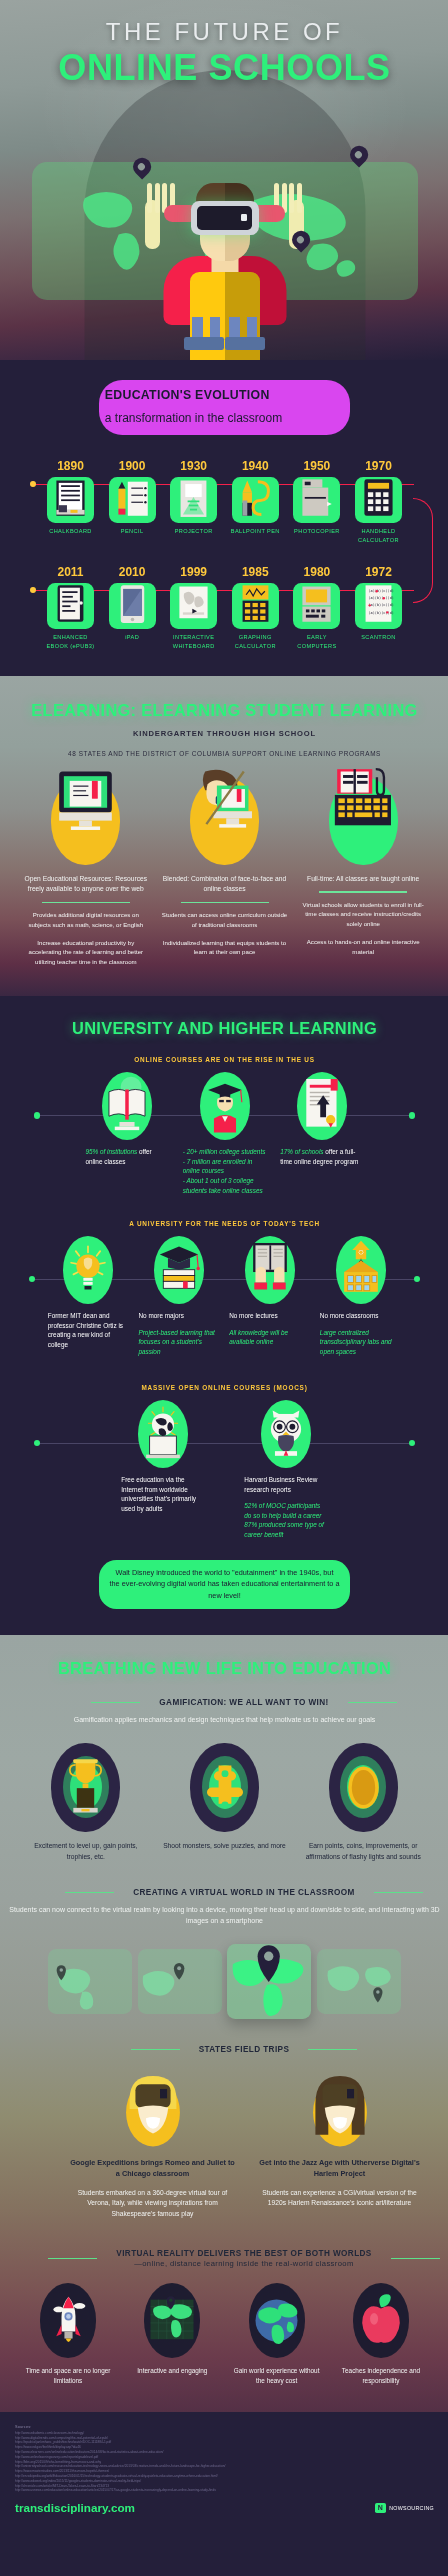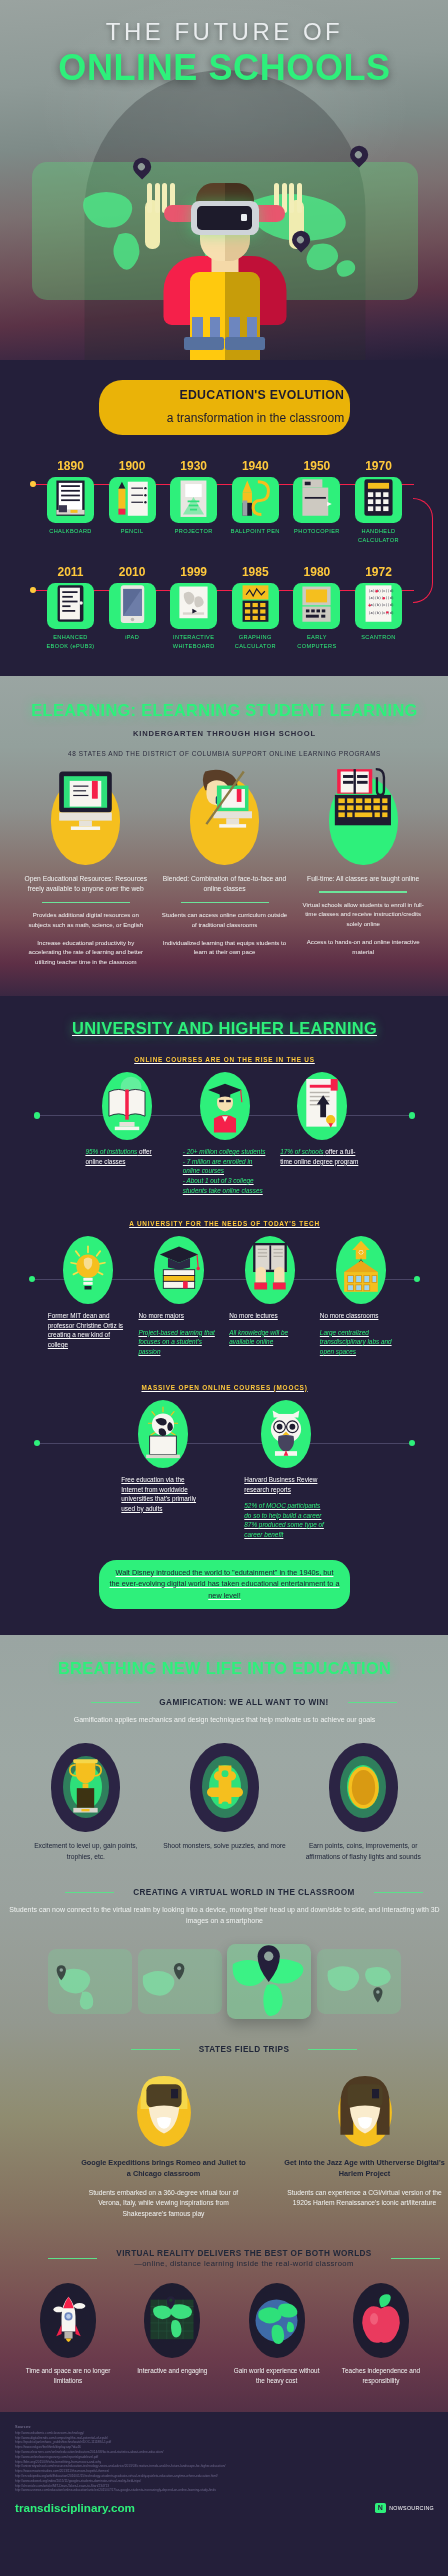--- a/index.html
+++ b/index.html
@@ -54,22 +54,22 @@
   .skirt .rt{position:absolute;right:0;bottom:0;width:61px;height:69px;background:#c01038;border-radius:0 35px 8.2px 0;}
   .legs{position:absolute;bottom:10.5px;left:50%;transform:translateX(-50%);width:86px;height:33px;z-index:6;}
   .legs .lg{position:absolute;bottom:10.5px;width:10.5px;height:22px;background:#6d86bf;}
   .shoe{position:absolute;bottom:0;width:40px;height:13px;background:#56719f;border-radius:2.3px;}
   .pin{position:absolute;width:17.5px;height:24.5px;z-index:7;}
   .pin .p{width:17.5px;height:17.5px;border-radius:50% 50% 50% 0;transform:rotate(-45deg);background:#2b2140;}
   .pin .p:after{content:"";position:absolute;left:5.3px;top:5.3px;width:7px;height:7px;border-radius:50%;background:#8e9a97;}
 
   
   .sec-dark { background:#241f3a; padding:20px 0 26px; position:relative; }
-  .pill { display:block; width:251px; margin:0 auto 24.5px; background:#eab308; color:#1c1a30;
-    border-radius:23.4px; padding:8.2px 5.8px 9.4px; text-align:right; }
+  .pill { display:block; width:251px; margin:0 auto 24.5px; background:#d946ef; color:#1c1a30;
+    border-radius:23.4px; padding:8.2px 5.8px 9.4px; text-align:left; }
   .pill h2 { font-size:12.3px; font-weight:bold; letter-spacing:0.3px; }
   .pill p { font-size:12px; margin-top:9px; }
   .tl-row { display:flex; justify-content:center; gap:7.6px; position:relative; padding:0 21px; }
   .tl-item { width:54px; text-align:center; }
   .tl-year { color:#ffc93c; font-weight:bold; font-size:12px; margin-bottom:3.5px; }
   .tl-card { width:47px; height:46px; margin:0 auto; background:#2ef07b; border-radius:8.2px;
     position:relative; overflow:hidden; }
   .tl-label { margin-top:4.7px; font-size:5.6px; color:#2ef07b; letter-spacing:0.4px; line-height:1.5; }
   .tl-rail { position:absolute; left:35px; right:35px; top:24.5px; height:1.2px; background:#f5204a; z-index:0; }
   .tl-dot { position:absolute; width:5.8px; height:5.8px; border-radius:50%; background:#ffc93c; top:22px; left:30px; z-index:2;}
@@ -116,21 +116,21 @@
   .rule-h .tx small { display:block; font-weight:normal; font-size:7.6px; margin-top:1.2px;}
   .center-p { text-align:center; font-size:7px; color:#f0f3f1; margin-top:7px; line-height:1.6;}
   .gblob { width:69px; height:89px; margin:0 auto; border-radius:34px/44px; background:#2b2444;
     display:flex; align-items:center; justify-content:center; position:relative;}
   .gblob:before{content:"";position:absolute;width:46px;height:62px;border-radius:23px/31px;background:#2f7f5c;}
   .gblob:after{content:"";position:absolute;width:32px;height:44px;border-radius:16px/22px;background:#2ee07a;}
   .gicon{position:relative;z-index:3;}
   .vcards { display:flex; justify-content:center; align-items:center; gap:5.8px; margin-top:17.5px; }
   .vcard { width:84px; height:65px; border-radius:8.2px; background:rgba(110,230,150,.22);}
   .vcard.big { width:84px; height:75px; background:rgba(110,230,150,.38); box-shadow:0 5.8px 13px rgba(0,0,0,.22);}
-  .vr-two { display:flex; justify-content:flex-end; gap:32px; margin-top:15px;margin-left:43px;}
+  .vr-two { display:flex; justify-content:center; gap:18px; margin-top:15px;margin-left:43px;}
   .vr-col { width:169px; text-align:center;}
   .vr-head { font-size:7.3px; font-weight:bold; color:#20263a; line-height:1.55;}
   .vr-body { font-size:6.7px; color:#f2f4f3; line-height:1.6; margin-top:8.2px;}
   .four { display:flex; justify-content:center; gap:8.2px; margin-top:15px; padding:0 20px;}
   .fcol { width:97px; text-align:center; }
   .fblob { width:56px; height:75px; margin:0 auto; border-radius:28px/37px; background:#1e1c30;
     display:flex; align-items:center; justify-content:center;}
   .fcap { margin-top:8.2px; font-size:6.4px; line-height:1.55; color:#f3f5f4;}
 
   
@@ -533,21 +533,21 @@
           </svg>
         </div>
         <div class="cap">Full-time: All classes are taught online</div>
         <div class="divline"></div>
         <div class="cap2">Virtual schools allow students to enroll in full-time classes and receive instruction/credits solely online</div>
         <div class="cap2">Access to hands-on and online interactive material</div>
       </div>
     </div>
   </section>
 
-  <section class="sec-dark" style="padding-top:23.4px;text-decoration:underline;">
+  <section class="sec-dark" style="padding-top:23.4px;">
     <h2 class="neon-h">UNIVERSITY AND HIGHER LEARNING</h2>
     <div class="gold-h">ONLINE COURSES ARE ON THE RISE IN THE US</div>
 
     <div class="uni-row">
       <div class="uni-rail"></div>
       <div class="uni-dot" style="left:34px;"></div>
       <div class="uni-dot" style="right:34px;"></div>
 
       <div class="ucol">
         <div class="ublob">

